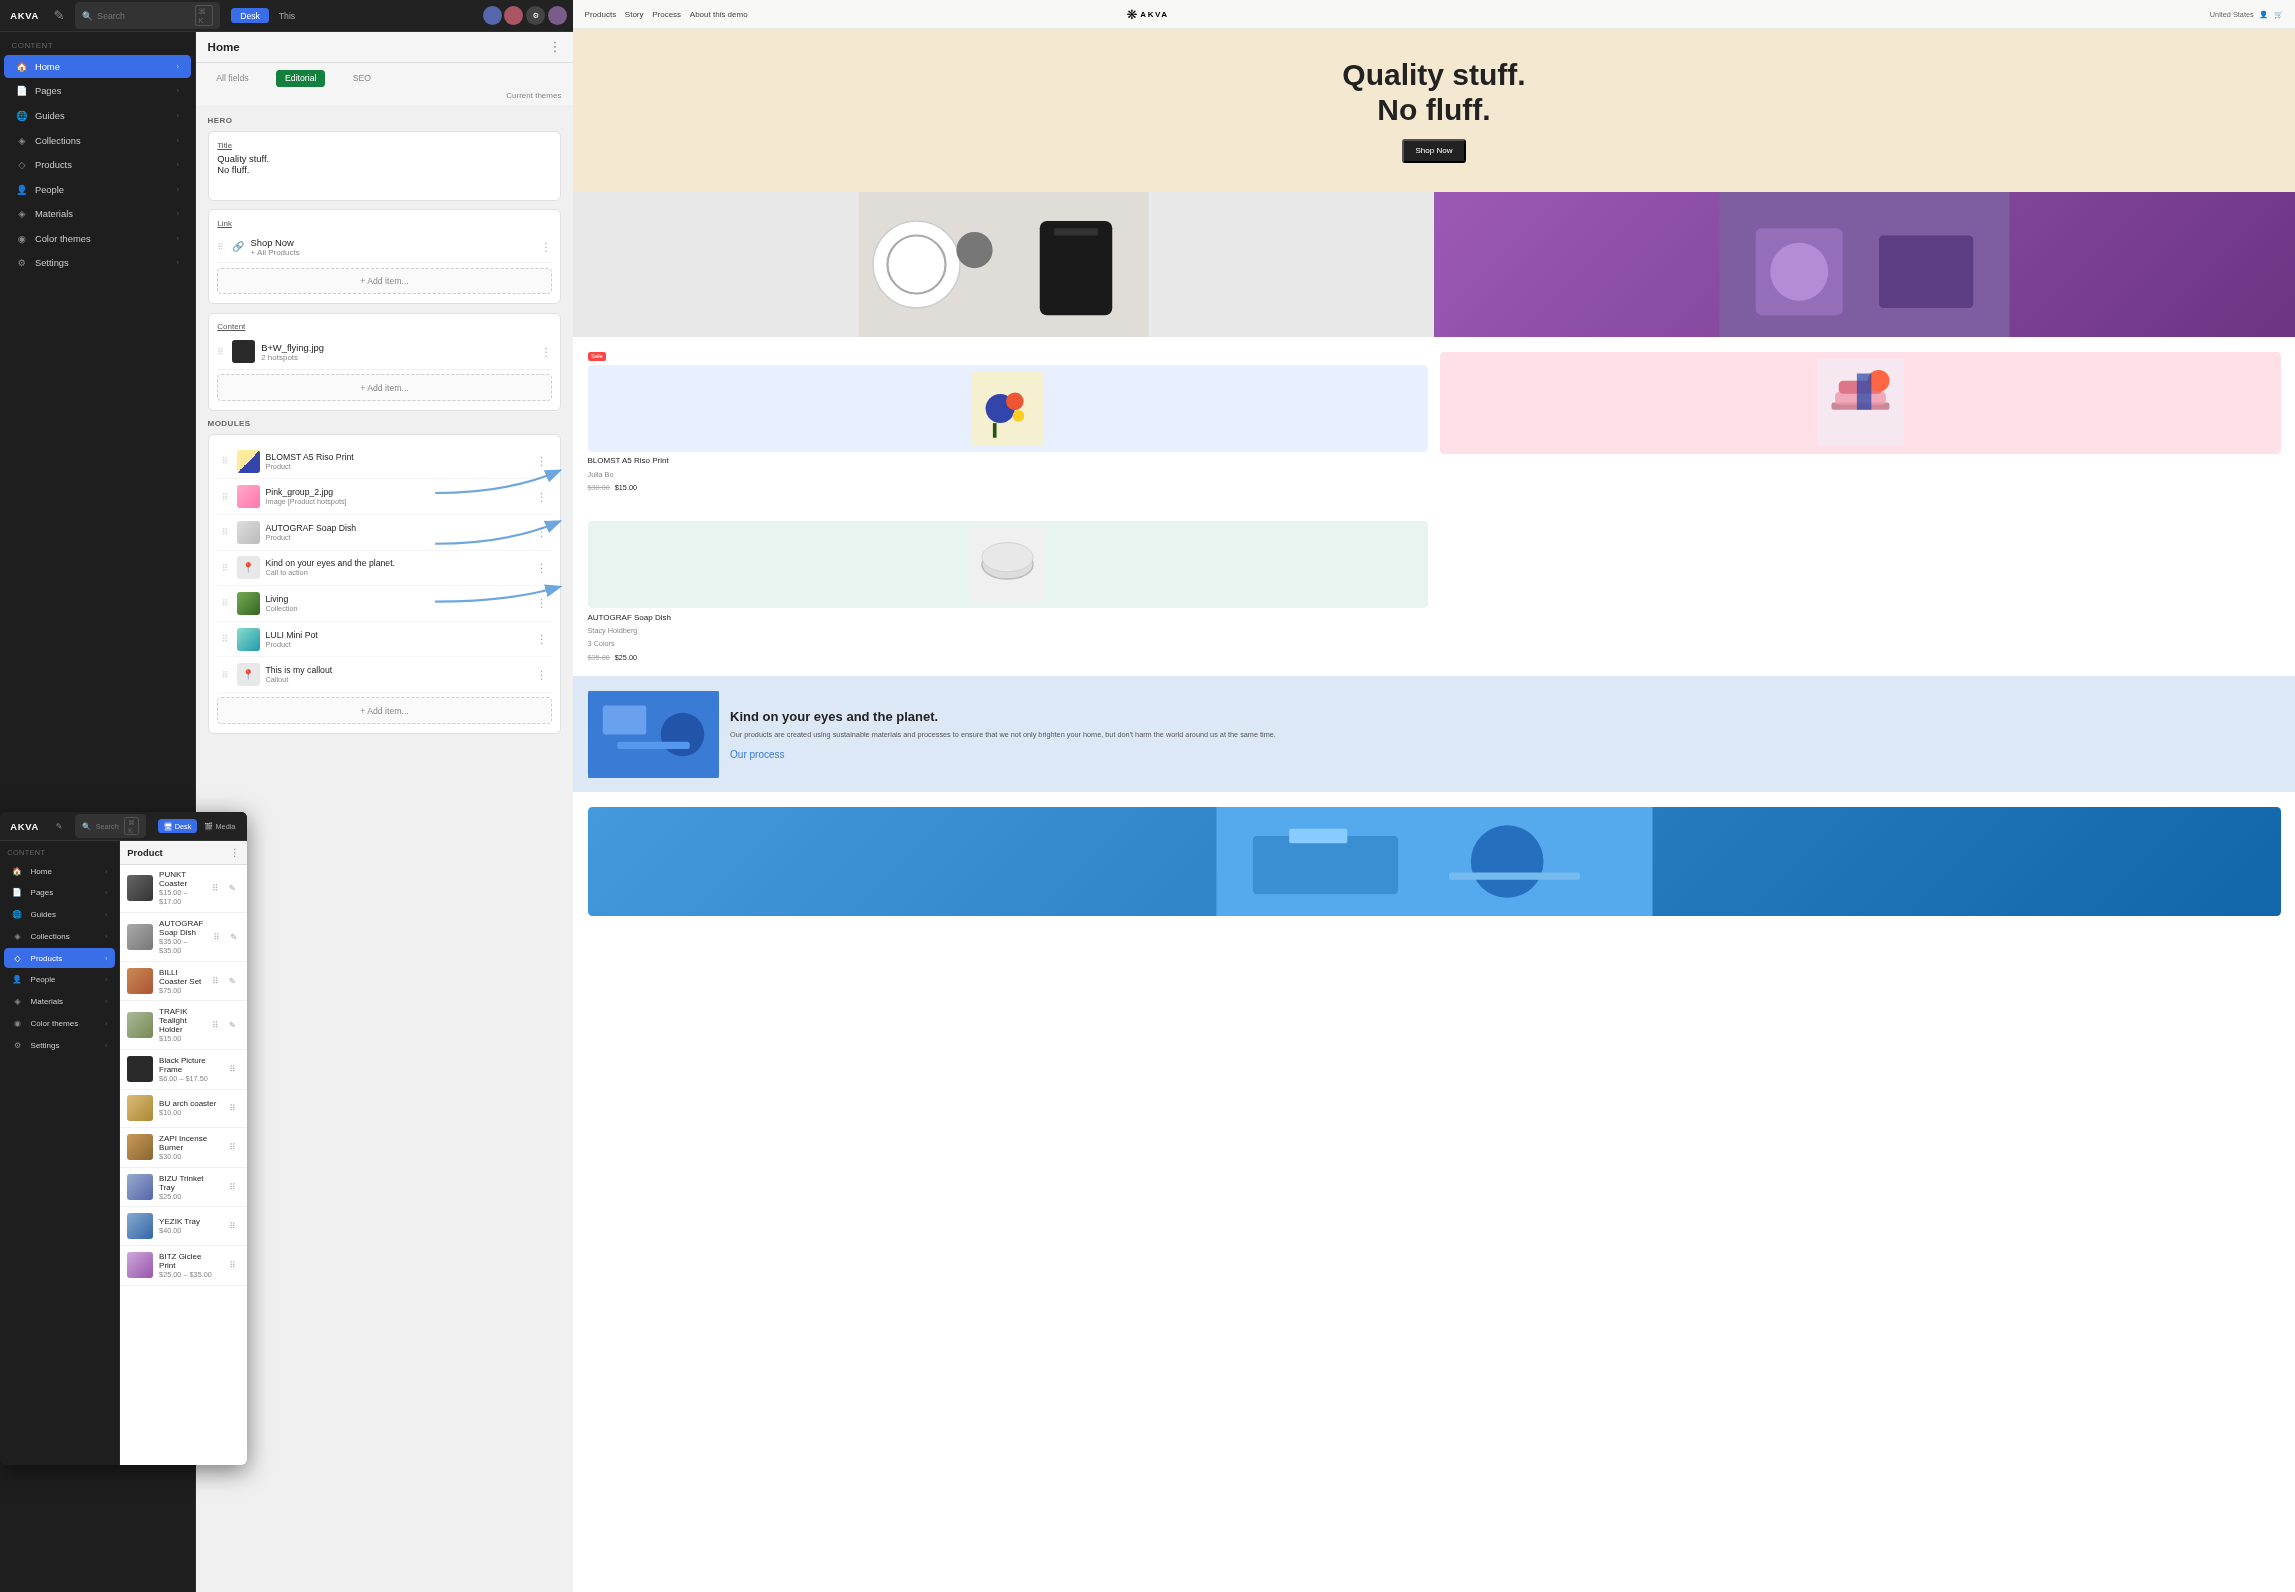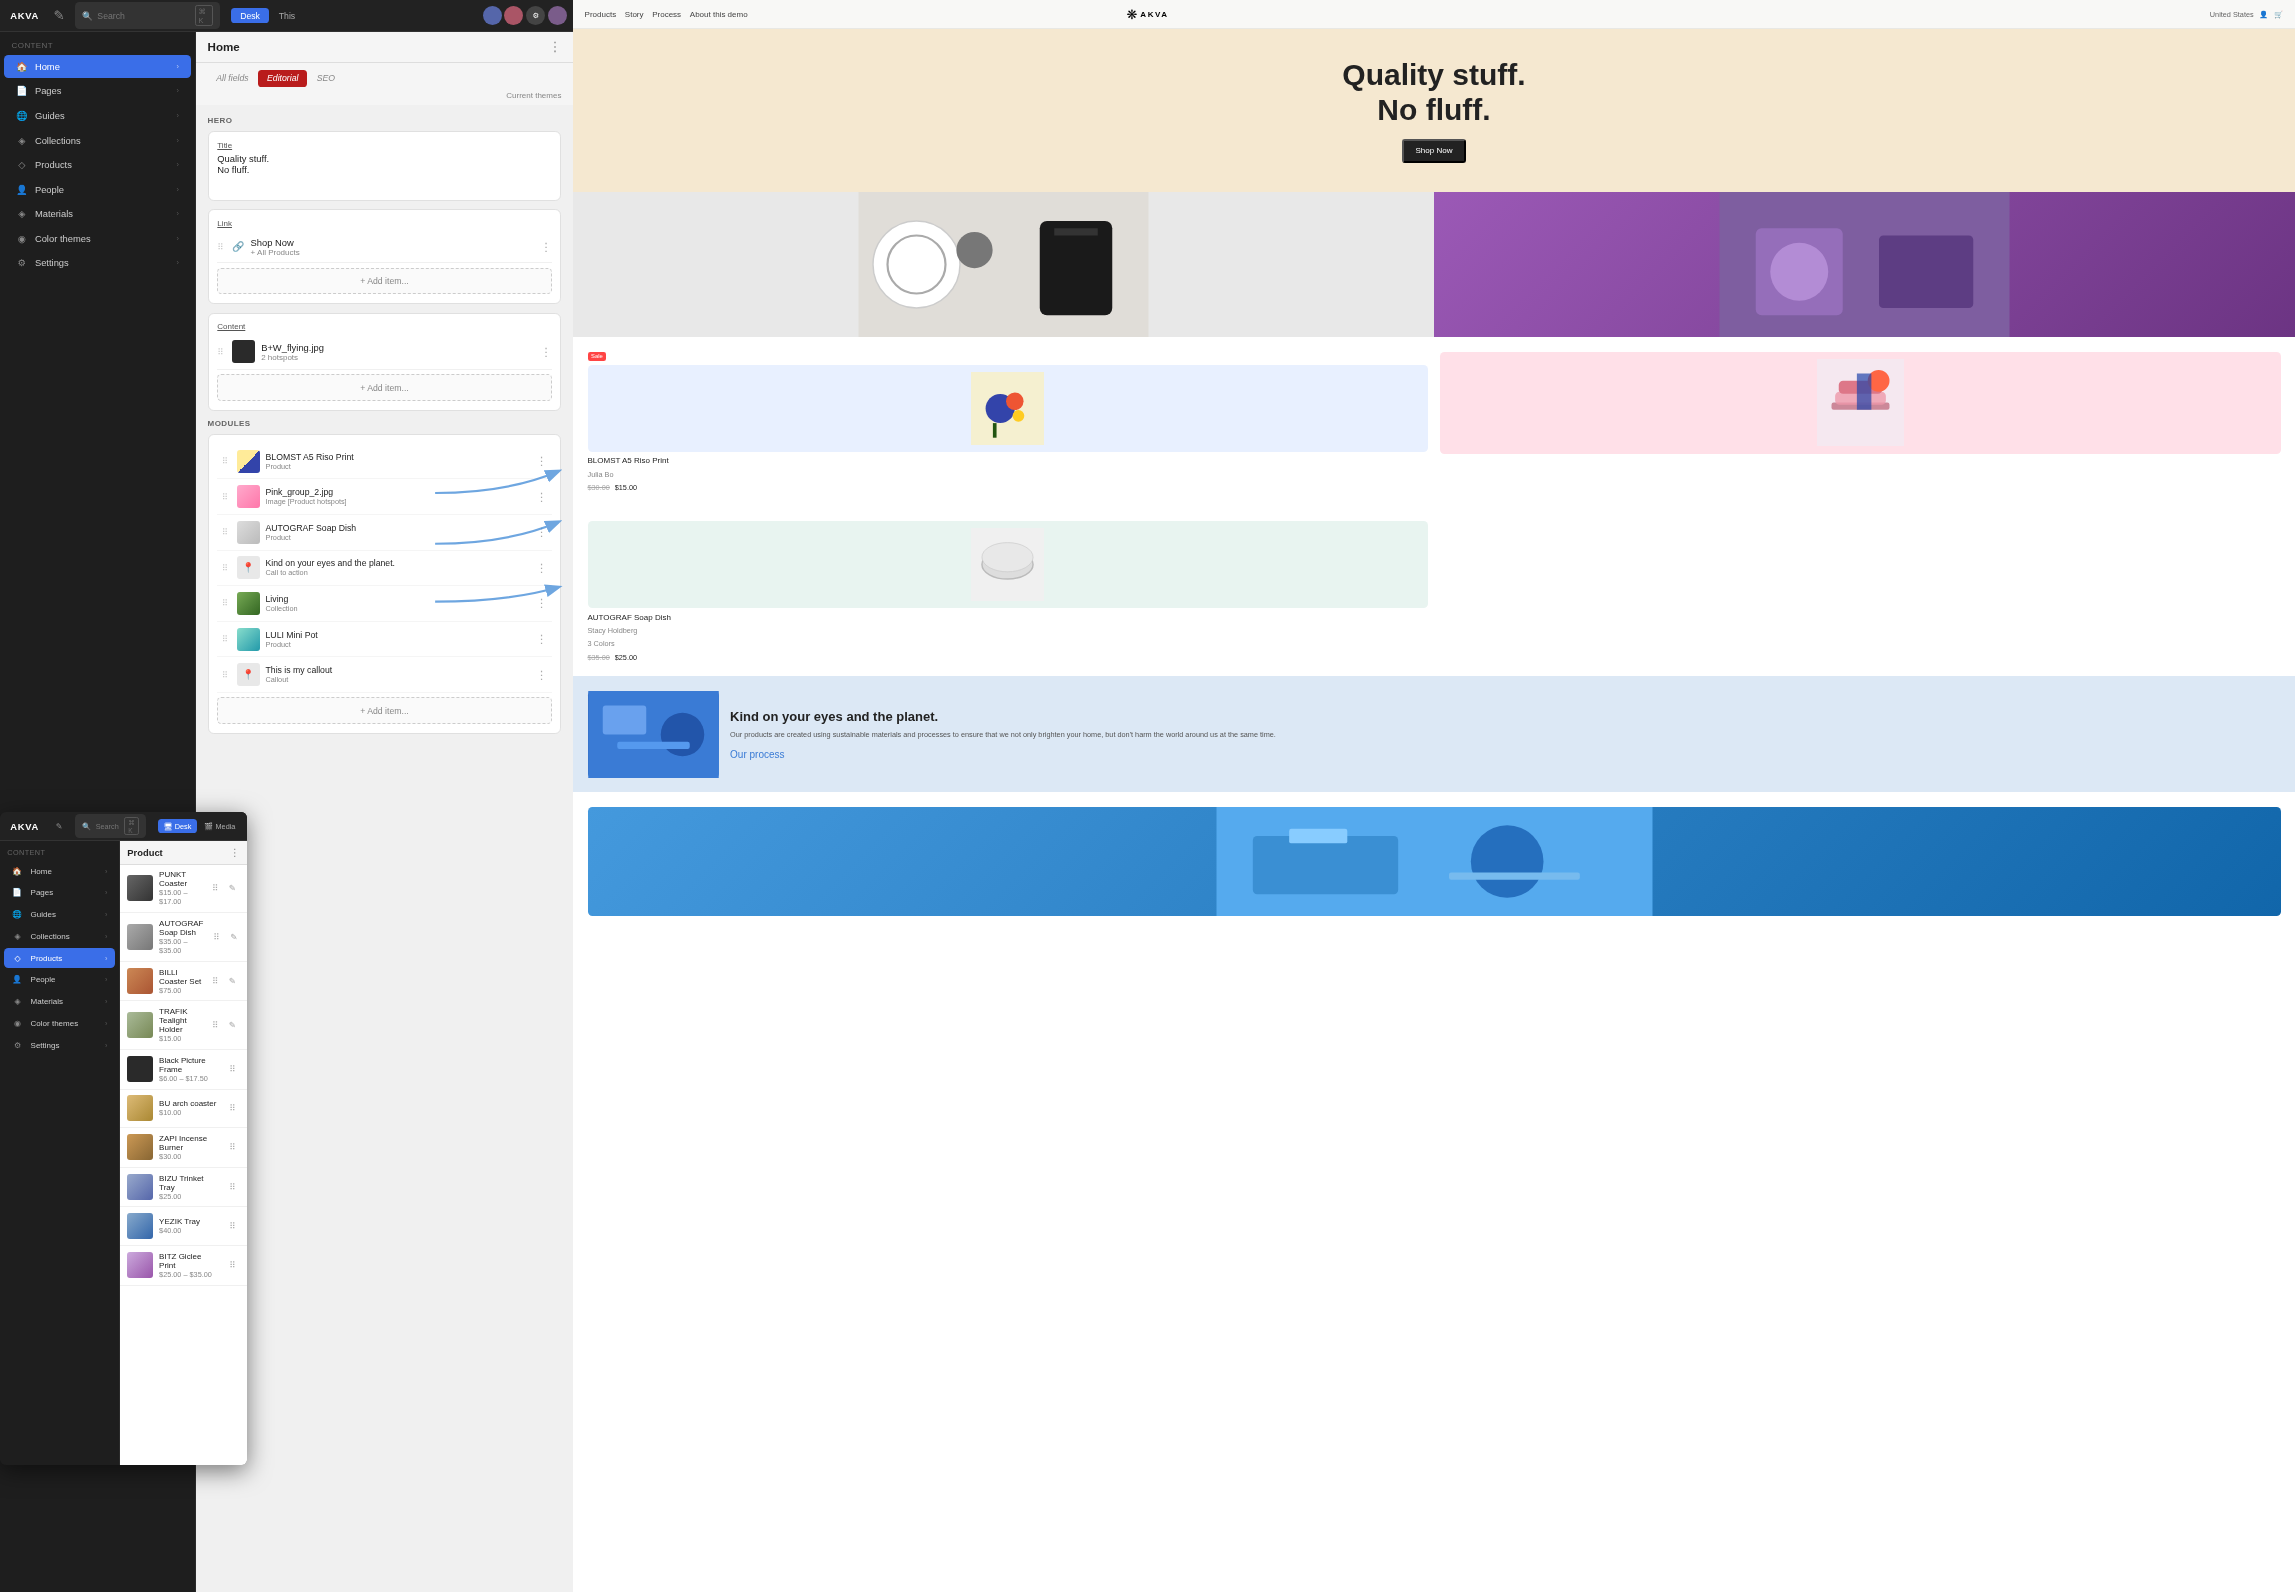--- a/index.html
+++ b/index.html
@@ -33,23 +33,23 @@
     .sidebar-item.active .sidebar-item-icon { color: #fff; }
     .sidebar-chevron { margin-left: auto; color: #555; font-size: 7.3px; }
     .sidebar-item.active .sidebar-chevron { color: rgba(255,255,255,0.6); }
 
     
     .main-panel { flex: 1; background: #f0f0f0; display: flex; flex-direction: column; overflow: hidden; }
     .main-header { background: #f5f5f5; padding: 7.3px 11.6px; border-bottom: 0.7px solid #ddd; display: flex; align-items: center; }
     .main-title { font-size: 11.6px; font-weight: 600; color: #222; flex: 1; }
     .main-more { color: #888; cursor: pointer; font-size: 13px; }
 
-    .field-tabs { display: flex; gap: 1px; padding: 7.3px 11.6px 0; background: #f5f5f5; font-style: italic; }
+    .field-tabs { display: flex; gap: 19px; padding: 7.3px 11.6px 0; background: #f5f5f5; }
     .field-tab { padding: 3.6px 8.7px; border-radius: 3.6px; font-size: 8.7px; color: #888; cursor: pointer; }
-    .field-tab.active { background: #b91c1c; color: #fff; }
+    .field-tab.active { background: #15803d; color: #fff; }
 
     .version-bar { text-align: right; padding: 4.4px 11.6px; font-size: 8px; color: #888; background: #f5f5f5; }
 
     .form-body { flex: 1; overflow-y: auto; padding: 11.6px; background: #f0f0f0; }
 
     .section-label { font-size: 8px; color: #666; text-transform: uppercase; letter-spacing: 0.4px; margin-bottom: 5.8px; font-weight: 600; }
     .field-label { font-size: 8px; color: #555; margin-bottom: 2.9px; text-decoration: underline; }
     .field-group { background: #fff; border-radius: 5.8px; padding: 8.7px; margin-bottom: 8.7px; border: 0.7px solid #e0e0e0; }
     .text-area { width: 100%; border: none; outline: none; font-size: 9.4px; color: #222; resize: none; min-height: 36px; font-family: inherit; background: transparent; }
 

